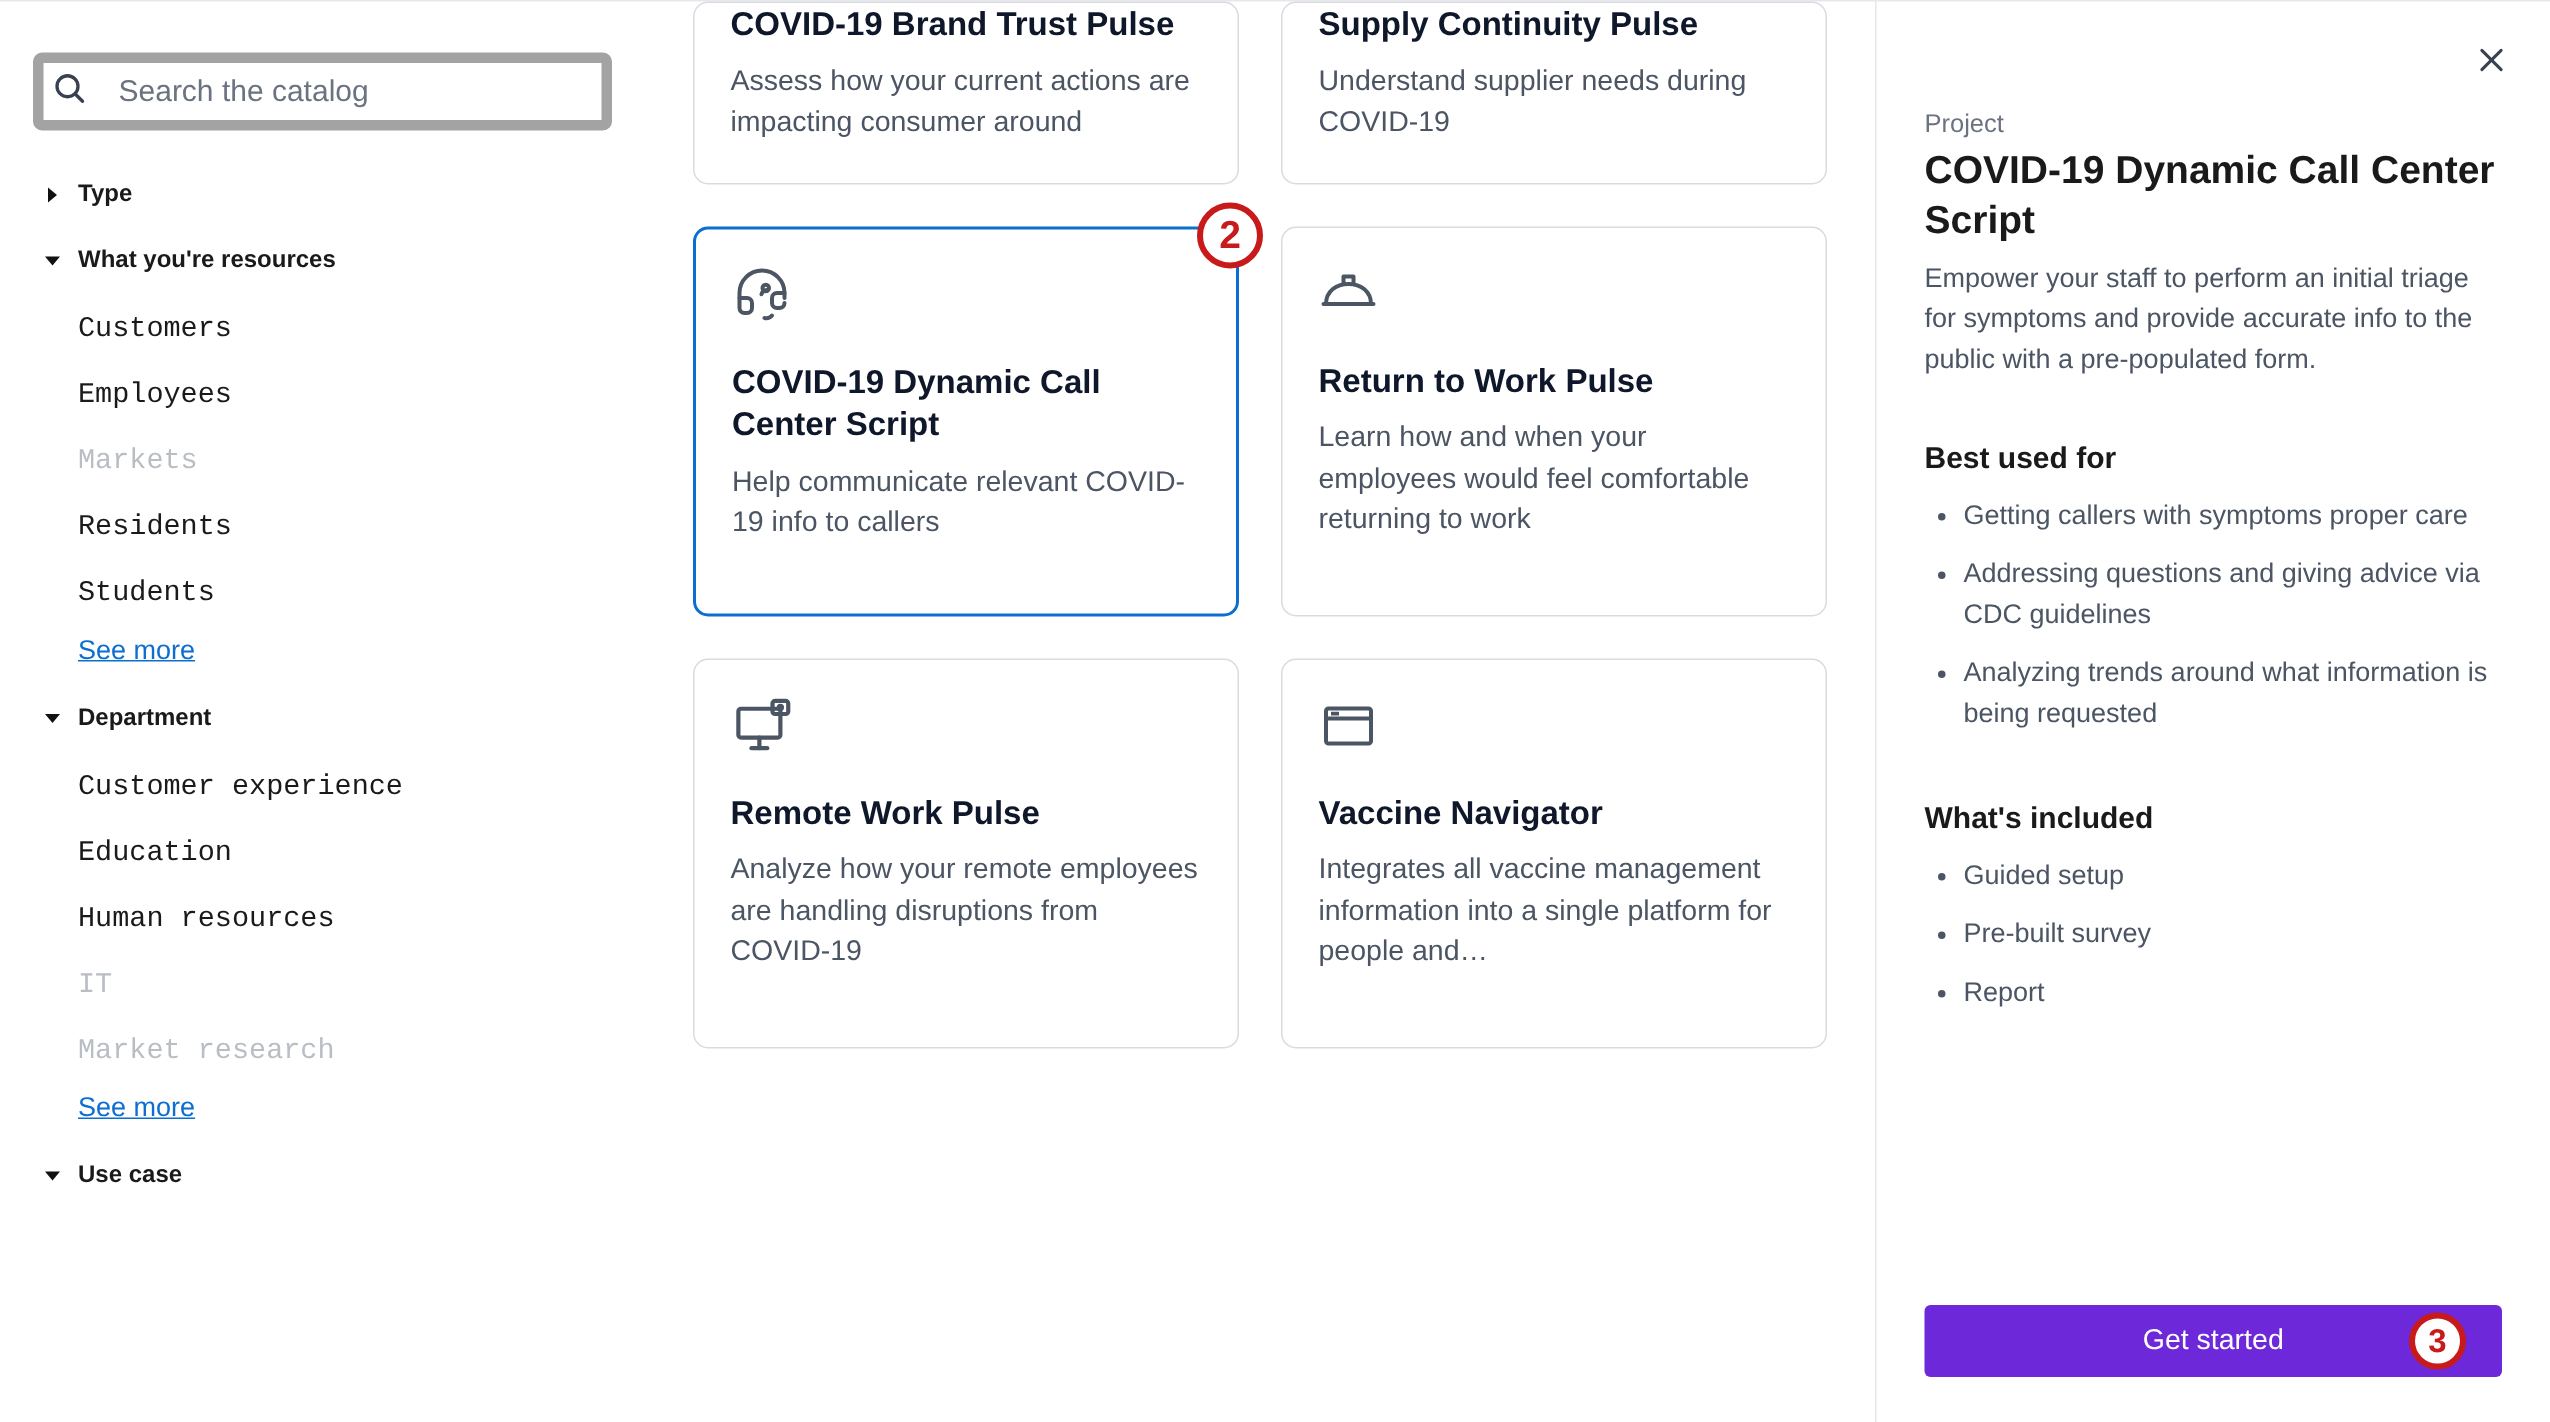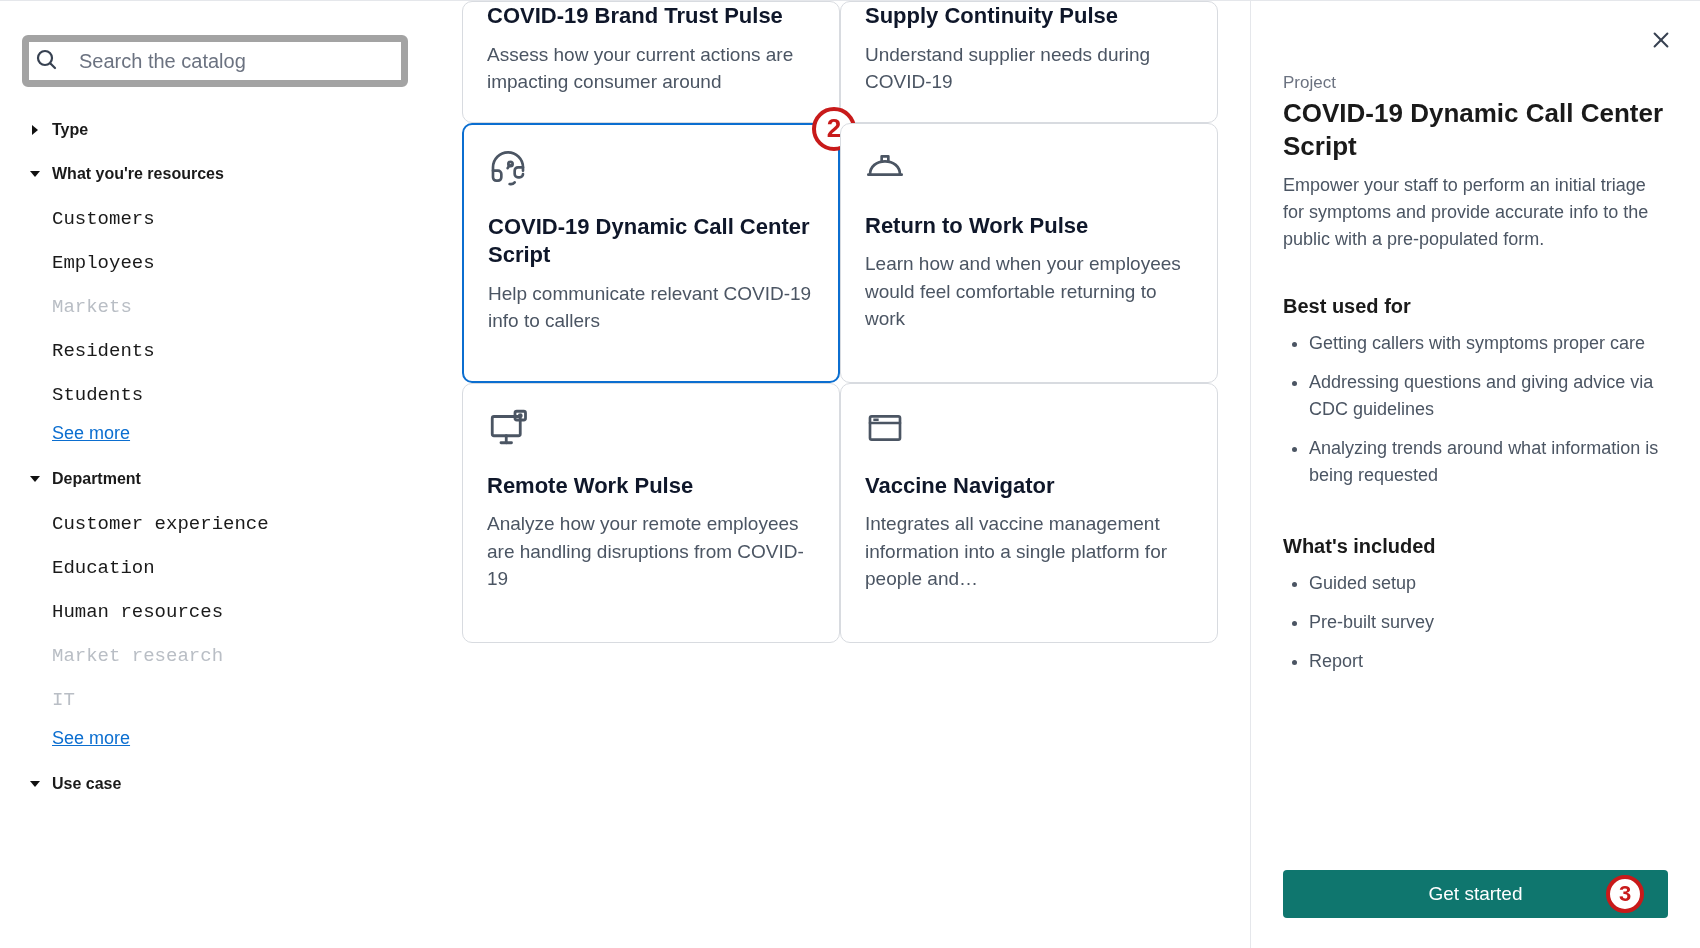--- a/index.html
+++ b/index.html
@@ -72,20 +72,21 @@
   }
 
   
   .catalog {
     flex: 1 1 auto;
     padding: 0 32px 40px 32px;
   }
   .card-grid {
     display: grid;
     grid-template-columns: 1fr 1fr;
+    gap: 28px;
   }
   .card {
     border: 1px solid #d8dbe0;
     border-radius: 10px;
     padding: 22px 24px 26px 24px;
     background: #fff;
     cursor: pointer;
     min-height: 260px;
     position: relative;
   }
@@ -175,21 +176,21 @@
     font-size: 18px;
     color: #4b5563;
     line-height: 1.5;
     margin-bottom: 12px;
   }
   .detail-spacer { flex: 1 1 auto; min-height: 40px; }
   .cta-wrap { position: relative; }
   .cta-button {
     width: 100%;
     height: 48px;
-    background: #0f766e;
+    background: #6d28d9;
     color: #fff;
     border: none;
     border-radius: 4px;
     font-size: 19px;
     font-weight: 500;
     cursor: pointer;
   }
   .cta-badge {
     position: absolute;
     right: 24px;
@@ -254,22 +255,22 @@
             <span class="caret">
               <svg width="12" height="12" viewBox="0 0 12 12">
                 <path d="M1 3 L6 9 L11 3 Z" fill="currentColor"></path>
               </svg>
             </span>
             <span>Department</span>
           </div><ul class="facet-items">
             <li>Customer experience</li>
             <li>Education</li>
             <li>Human resources</li>
+            <li class="muted">IT</li>
             <li class="muted">Market research</li>
-            <li class="muted">IT</li>
           </ul><span class="see-more">See more</span></div>
         <div class="facet-group">
           <div class="facet-header">
             <span class="caret">
               <svg width="12" height="12" viewBox="0 0 12 12">
                 <path d="M1 3 L6 9 L11 3 Z" fill="currentColor"></path>
               </svg>
             </span>
             <span>Use case</span>
           </div>

